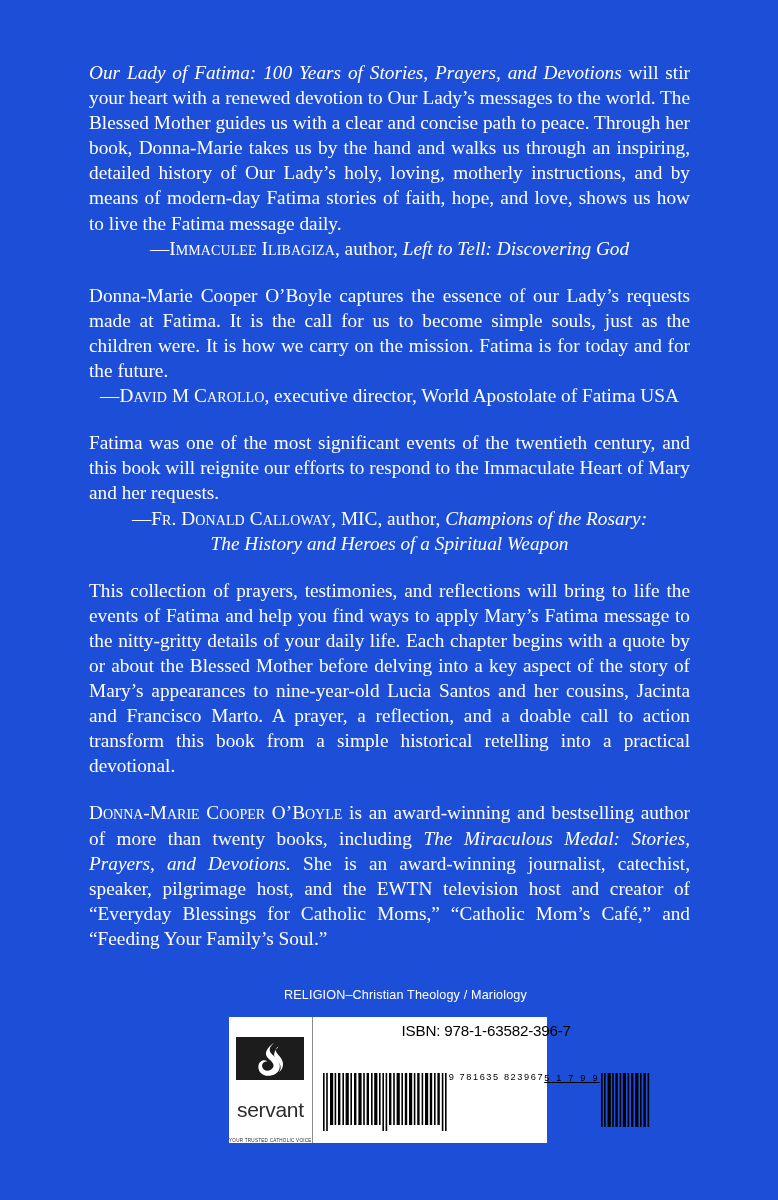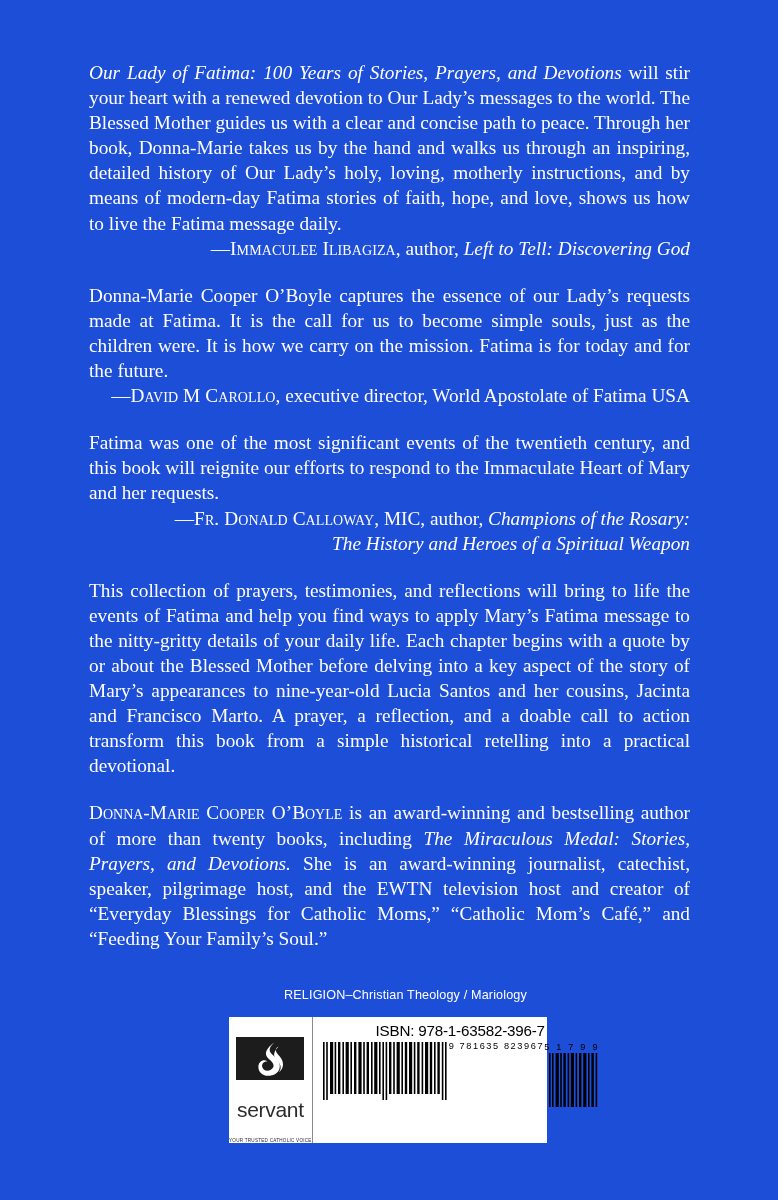--- a/index.html
+++ b/index.html
@@ -37,21 +37,21 @@
   .block {
     margin-bottom: 22px;
   }
   .block:last-child {
     margin-bottom: 4px;
   }
   .attrib {
     color: #ffffff;
     font-size: 19.3px;
     line-height: 25.1px;
-    text-align: right;
+    text-align: center;
     margin: 0;
     font-family: "Liberation Serif", serif;
   }
   .sc {
     font-variant: small-caps;
     letter-spacing: 0.1px;
   }
   .it {
     font-style: italic;
   }
@@ -119,20 +119,21 @@
     margin-top: 2px;
     white-space: nowrap;
   }
   .barcode-panel {
     flex: 1;
     display: flex;
     flex-direction: column;
     align-items: center;
     padding: 6px 8px 4px 8px;
     box-sizing: border-box;
+    gap: 31px;
   }
   .isbn-text {
     font-family: "Liberation Sans", sans-serif;
     font-size: 15.2px;
     color: #000;
     letter-spacing: -0.2px;
     line-height: 1.1;
     white-space: nowrap;
   }
   .barcodes {
@@ -154,22 +155,23 @@
   .ean-digits {
     font-family: "Liberation Sans", sans-serif;
     font-size: 9.2px;
     color: #000;
     letter-spacing: 1.6px;
     margin-top: -1px;
     white-space: nowrap;
   }
   .addon-wrap {
     display: flex;
-    flex-direction: column;
-    align-items: flex-end;
+    flex-direction: row;
+    align-items: flex-start;
+    text-decoration: underline;
   }
   .addon-digits {
     font-family: "Liberation Sans", sans-serif;
     font-size: 9.2px;
     color: #000;
     letter-spacing: 2.2px;
     white-space: nowrap;
     margin-bottom: 1px;
   }
 </style>

